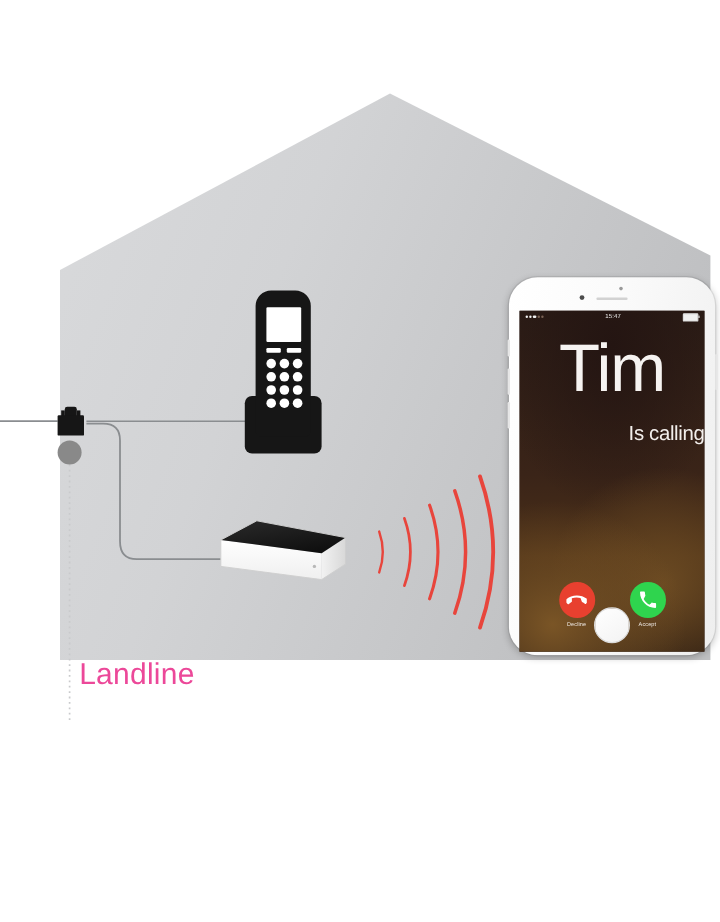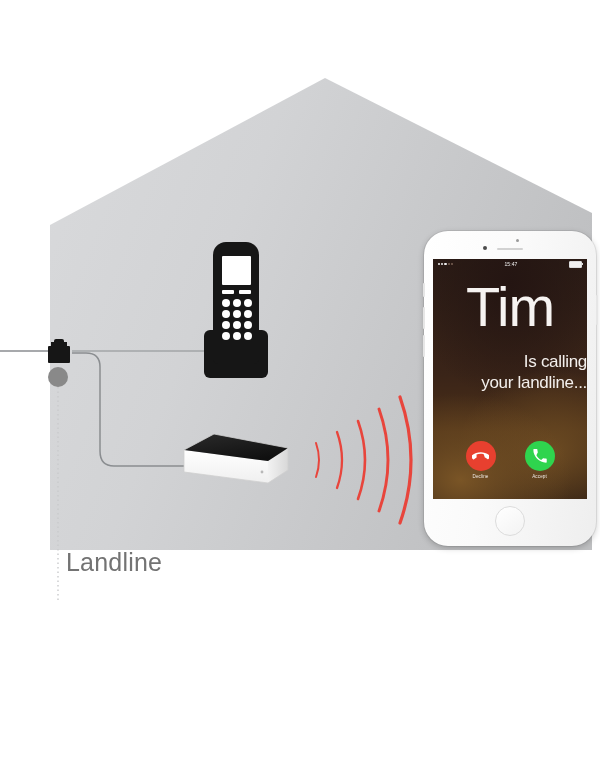--- a/index.html
+++ b/index.html
@@ -68,21 +68,21 @@
     border-radius: 50%;
     background: #898989;
   }
 
   
   .landline-label {
     position: absolute;
     left: 66px;
     top: 548px;
     font-size: 25px;
-    color: #737373;
+    color: #ec4899;
     letter-spacing: 0.2px;
     font-family: "Liberation Sans", sans-serif;
     font-weight: 400;
   }
 
   
   .handset {
     position: absolute;
     left: 213px;
     top: 242px;
@@ -171,21 +171,21 @@
     margin-left: 6px;
     width: 3px; height: 3px;
     background: #9a9a9a;
     border-radius: 50%;
   }
   .phone-screen {
     position: absolute;
     left: 9px;
     top: 28px;
     width: 154px;
-    height: 240px;
+    height: 284px;
     overflow: hidden;
     background: #2a1a14;
     background-image:
       radial-gradient(ellipse 120% 60% at 18% 92%, #7a5526 0%, rgba(122,85,38,0) 60%),
       radial-gradient(ellipse 100% 55% at 78% 80%, #6b4a22 0%, rgba(107,74,34,0) 62%),
       radial-gradient(ellipse 90% 70% at 50% 10%, #241512 0%, rgba(36,21,18,0) 70%),
       linear-gradient(180deg, #2b1c16 0%, #3a2418 48%, #4b3018 72%, #2a1b12 100%);
   }
   .status-bar {
     position: absolute;
@@ -418,21 +418,20 @@
             <i class="off"></i>
         </span>
         <span class="status-time">15:47</span>
         <span class="battery"></span>
       </div>
 
       <div class="caller-name">Tim</div>
 
       <div class="caller-sub">
         <div>Is calling</div>
-        <div>your landline...</div>
       </div>
 
       <div class="call-actions">
         <div class="call-action">
           <div class="call-btn decline">
             <svg width="17" height="17" viewBox="0 0 24 24">
               <g transform="rotate(133 12 12)">
                 <path d="M6.6 10.8c1.6 3.1 4.1 5.6 7.2 7.2l2.4-2.4c.3-.3.7-.4 1.1-.3 1.2.4 2.5.6 3.8.6.6 0 1 .4 1 1V21c0 .6-.4 1-1 1C10.8 22 2 13.2 2 2.4c0-.6.4-1 1-1h4.1c.6 0 1 .4 1 1 0 1.3.2 2.6.6 3.8.1.4 0 .8-.3 1.1L6.6 10.8z" fill="#ffffff"></path>
               </g>
             </svg>

